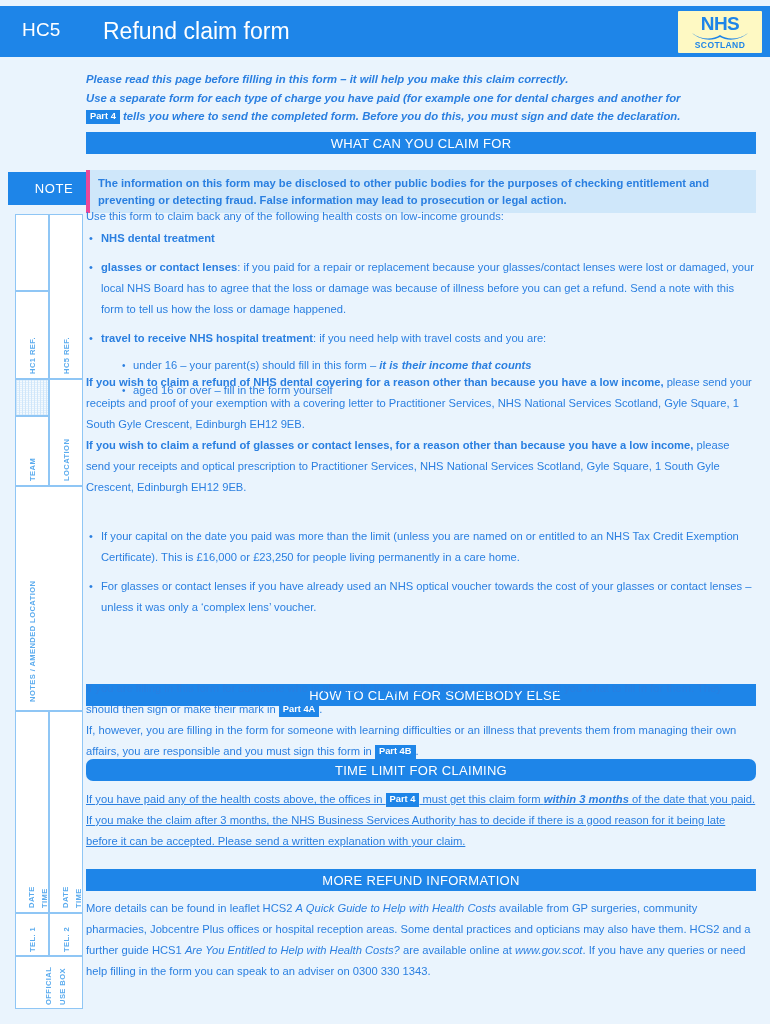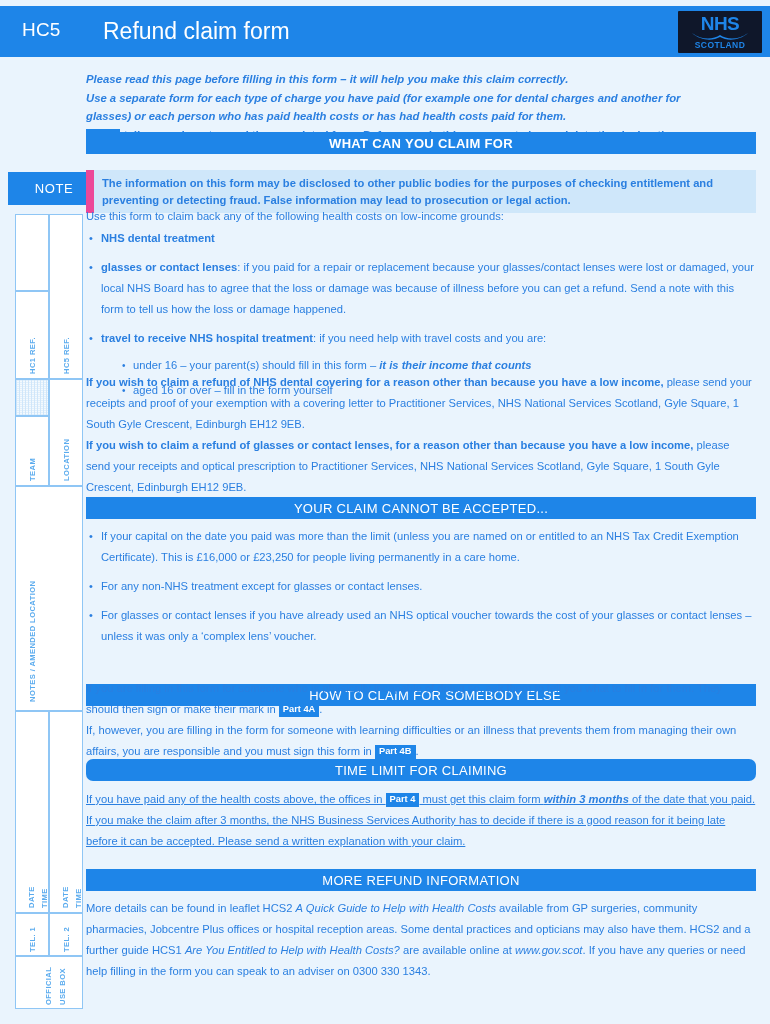--- a/index.html
+++ b/index.html
@@ -21,21 +21,21 @@
   .hdr-code {
     position:absolute; left:22px; top:13px;
     font-size:19px; color:#ffffff; letter-spacing:.2px;text-align:right;
   }
   .hdr-title {
     position:absolute; left:103px; top:12px;
     font-size:23px; color:#ffffff;
   }
   .nhs-logo {
     position:absolute; right:8px; top:5px; width:84px; height:42px;
-    background:#0f172a; border-radius:1px;
+    background:#fef9c3; border-radius:1px;
     display:flex; flex-direction:column; align-items:center; justify-content:center;
   }
   .nhs-logo .nhs-word {
     font-size:19px; font-weight:bold; color:#1e85e8;
     letter-spacing:-.6px; line-height:18px; font-family:"Liberation Sans", sans-serif;
   }
   .nhs-logo svg { display:block; margin:-1px 0 0 0; }
   .nhs-logo .nhs-sub {
     font-size:8.5px; font-weight:bold; color:#1e85e8; letter-spacing:.4px; line-height:9px;
   }
@@ -84,21 +84,21 @@
     display:flex; align-items:center; justify-content:center;
   }
   .body-txt {
     position:absolute; left:86px; width:670px;
     font-size:11.2px; line-height:21px; color:#2a7fe0;
   }
   .body-txt p { margin:0; }
   .notice {
     position:absolute; left:86px; width:670px;
     background:#cfe7fa;
-    border-left:8px solid #ec4899;
+    border-left:4px solid #ec4899;
     font-size:11.2px; font-weight:bold; line-height:16.5px;
     color:#2a7fe0; padding:5px 6px 5px 8px;
   }
   b, strong { font-weight:bold; }
   i, em { font-style:italic; }
   .bi { font-weight:bold; font-style:italic; }
 
   ul.bl { margin:0; padding:0; list-style:none; }
   ul.bl > li {
     position:relative; padding-left:15px; margin:0;
@@ -126,21 +126,20 @@
       <svg width="58" height="9" viewBox="0 0 58 9">
         <path d="M1 1 C10 8, 22 8, 29 3 C36 8, 48 8, 57 1 C48 9, 36 9, 29 5 C22 9, 10 9, 1 1 Z" fill="#1e85e8"></path>
       </svg>
       <div class="nhs-sub">SCOTLAND</div>
     </div>
   </div>
 
   <div class="intro">
     <p>Please read this page before filling in this form – it will help you make this claim correctly.</p>
     <p>Use a separate form for each type of charge you have paid (for example one for dental charges and another for</p>
-    <p>glasses) or each person who has paid health costs or has had health costs paid for them.</p>
     <p><span class="badge">Part 4</span> <span>tells you where to send the completed form. Before you do this, you must sign and date the declaration.</span></p>
   </div>
 
   <div class="note-hd">NOTE</div>
 
   <div class="sb" style="left:15px;top:214px;width:34px;height:77px;"></div>
   <div class="sb" style="left:15px;top:291px;width:34px;height:88px;">
     <span class="vtxt" style="left:12px;top:82px;">HC1 REF.</span>
   </div>
   <div class="sb hatch" style="left:15px;top:379px;width:34px;height:37px;"></div>
@@ -173,21 +172,21 @@
   </div>
   <div class="sb" style="left:49px;top:913px;width:34px;height:43px;">
     <span class="vtxt" style="left:12px;top:38px;">TEL. 2</span>
   </div>
 
   <div class="sb" style="left:15px;top:956px;width:68px;height:53px;">
     <span class="vtxt" style="left:28px;top:48px;">OFFICIAL</span>
     <span class="vtxt" style="left:42px;top:48px;">USE BOX</span>
   </div>
 
-  <div class="sect-hd" style="top:132px;font-weight:bold;">WHAT CAN YOU CLAIM FOR</div>
+  <div class="sect-hd" style="top:132px;">WHAT CAN YOU CLAIM FOR</div>
 
   <div class="notice" style="top:170px;">The information on this form may be disclosed to other public bodies for the purposes of checking entitlement and preventing or detecting fraud. False information may lead to prosecution or legal action.</div>
 
   <div class="body-txt" style="top:206px;">
     <p>Use this form to claim back any of the following health costs on low-income grounds:</p>
   </div>
 
   <div class="body-txt" style="top:228px;">
     <ul class="bl">
       <li>
@@ -207,26 +206,24 @@
   </div>
 
   <div class="body-txt" style="top:372px;">
     <p><b>If you wish to claim a refund of NHS dental covering for a reason other than because you have a low income,</b><span> please send your receipts and proof of your exemption with a covering letter to Practitioner Services, NHS National Services Scotland, Gyle Square, 1 South Gyle Crescent, Edinburgh EH12 9EB.</span></p>
   </div>
 
   <div class="body-txt" style="top:435px;">
     <p><b>If you wish to claim a refund of glasses or contact lenses, for a reason other than because you have a low income,</b><span> please send your receipts and optical prescription to Practitioner Services, NHS National Services Scotland, Gyle Square, 1 South Gyle Crescent, Edinburgh EH12 9EB.</span></p>
   </div>
 
-  <div class="sect-hd" style="top:497px;">YOUR CLAIM CANNOT BE ACCEPTED...</div>
 
   <div class="body-txt" style="top:526px;">
     <ul class="bl">
       <li><span>If your capital on the date you paid was more than the limit (unless you are named on or entitled to an NHS Tax Credit Exemption Certificate). This is £16,000 or £23,250 for people living permanently in a care home.</span></li>
-      <li style="margin-top:8px;"><span>For any non-NHS treatment except for glasses or contact lenses.</span></li>
       <li style="margin-top:8px;"><span>For glasses or contact lenses if you have already used an NHS optical voucher towards the cost of your glasses or contact lenses – unless it was only a ‘complex lens’ voucher.</span></li>
     </ul>
   </div>
 
   <div class="sect-hd" style="top:684px;padding-left:28px;">HOW TO CLAIM FOR SOMEBODY ELSE</div>
 
   <div class="body-txt" style="top:678px;">
     <p><span>If you are filling in this form for someone who is physically incapable of doing so, ask them to tell you what to fill in for them. They should then sign or make their mark in </span><span class="badge">Part 4A</span><span>.</span></p>
   </div>
 

